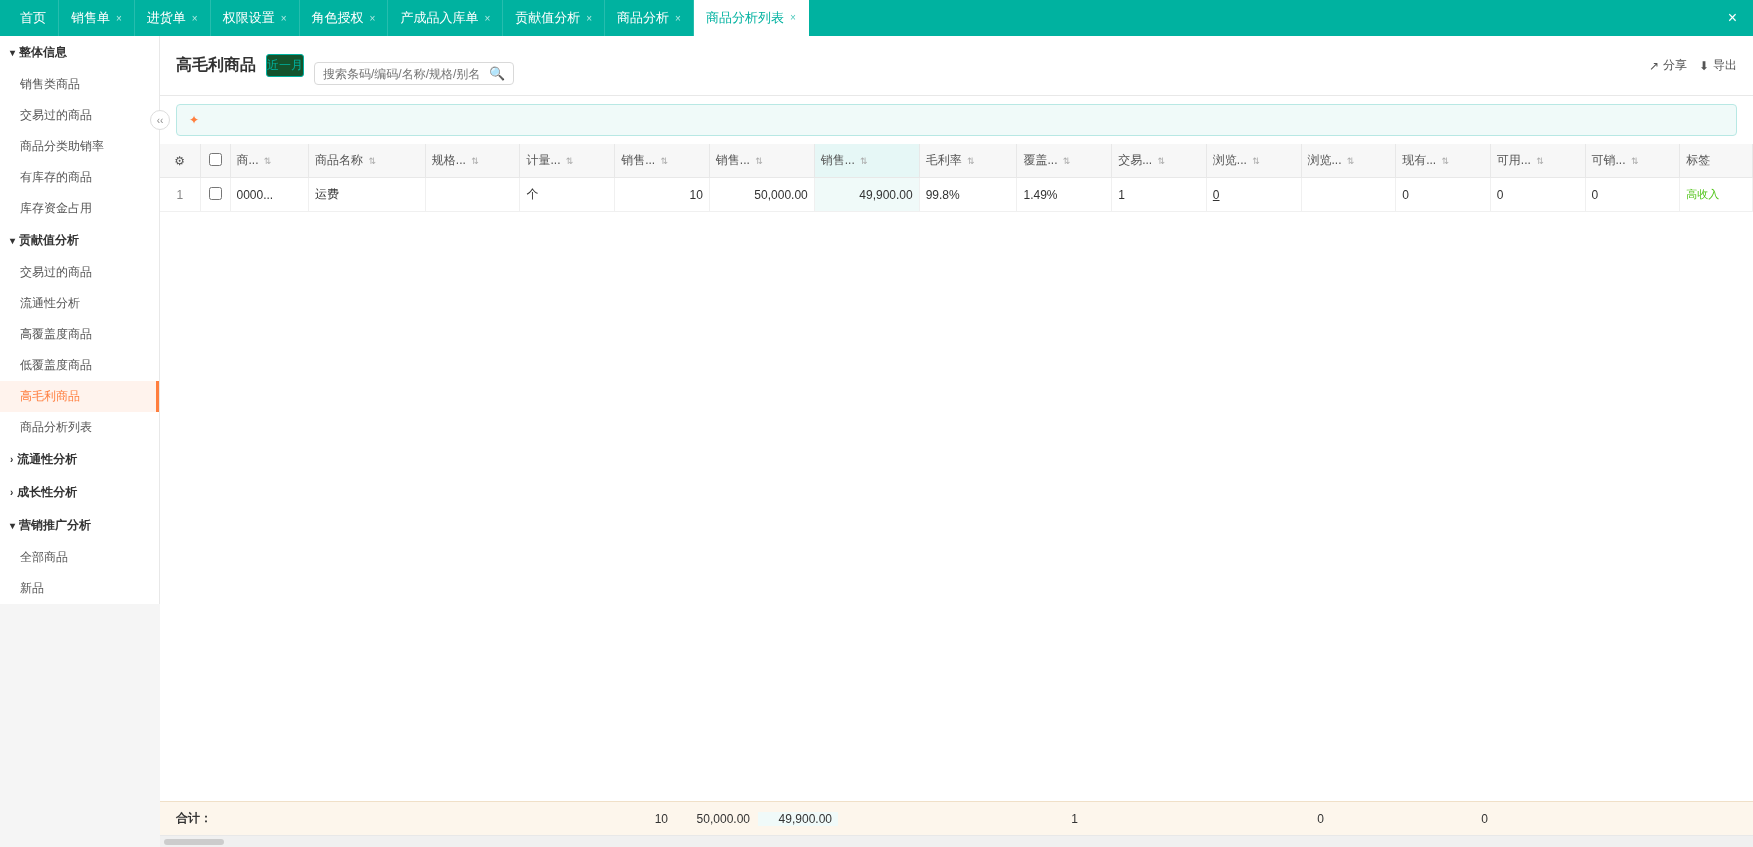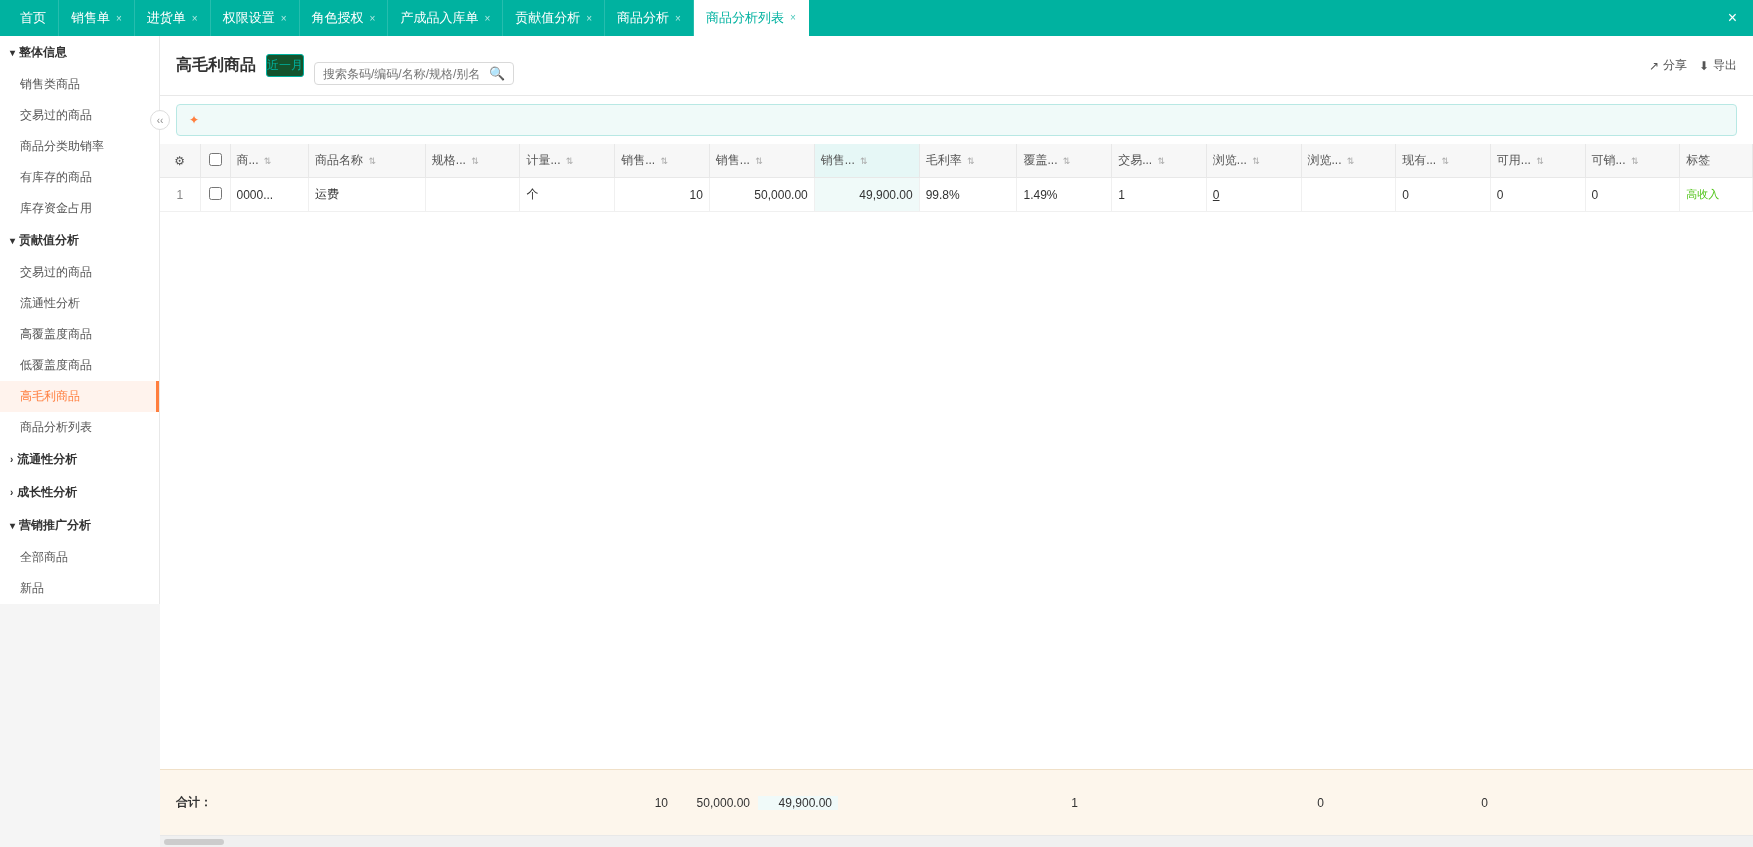--- a/index.html
+++ b/index.html
@@ -107,21 +107,21 @@
     tbody td { padding: 8px 6px; color: #333; border-right: 1px solid #f0f0f0; white-space: nowrap; }
     .col-num { text-align: center; color: #888; }
     .col-center { text-align: center; }
     .col-right { text-align: right; }
     .tag-green { color: #52c41a; font-size: 11px; text-align: right; }
     .underline-link { text-decoration: underline; color: #333; cursor: pointer; }
 
     
     .table-footer {
       display: flex; align-items: center; background: #fdf6ec; border-top: 1px solid #f0e0c8;
-      padding: 24px 16px; font-size: 12px; color: #333; flex-shrink: 0; gap: 20px;
+      padding: 8px 16px; font-size: 12px; color: #333; flex-shrink: 0; gap: 20px;
     }
     .footer-label { font-weight: bold; }
     .footer-cell { min-width: 80px; text-align: right; padding: 0 6px; }
 
     
     .scrollbar-area {
       height: 12px; background: #f0f0f0; border-top: 1px solid #e8e8e8;
       display: flex; align-items: center; padding: 0 4px;
     }
     .scrollbar-thumb {

